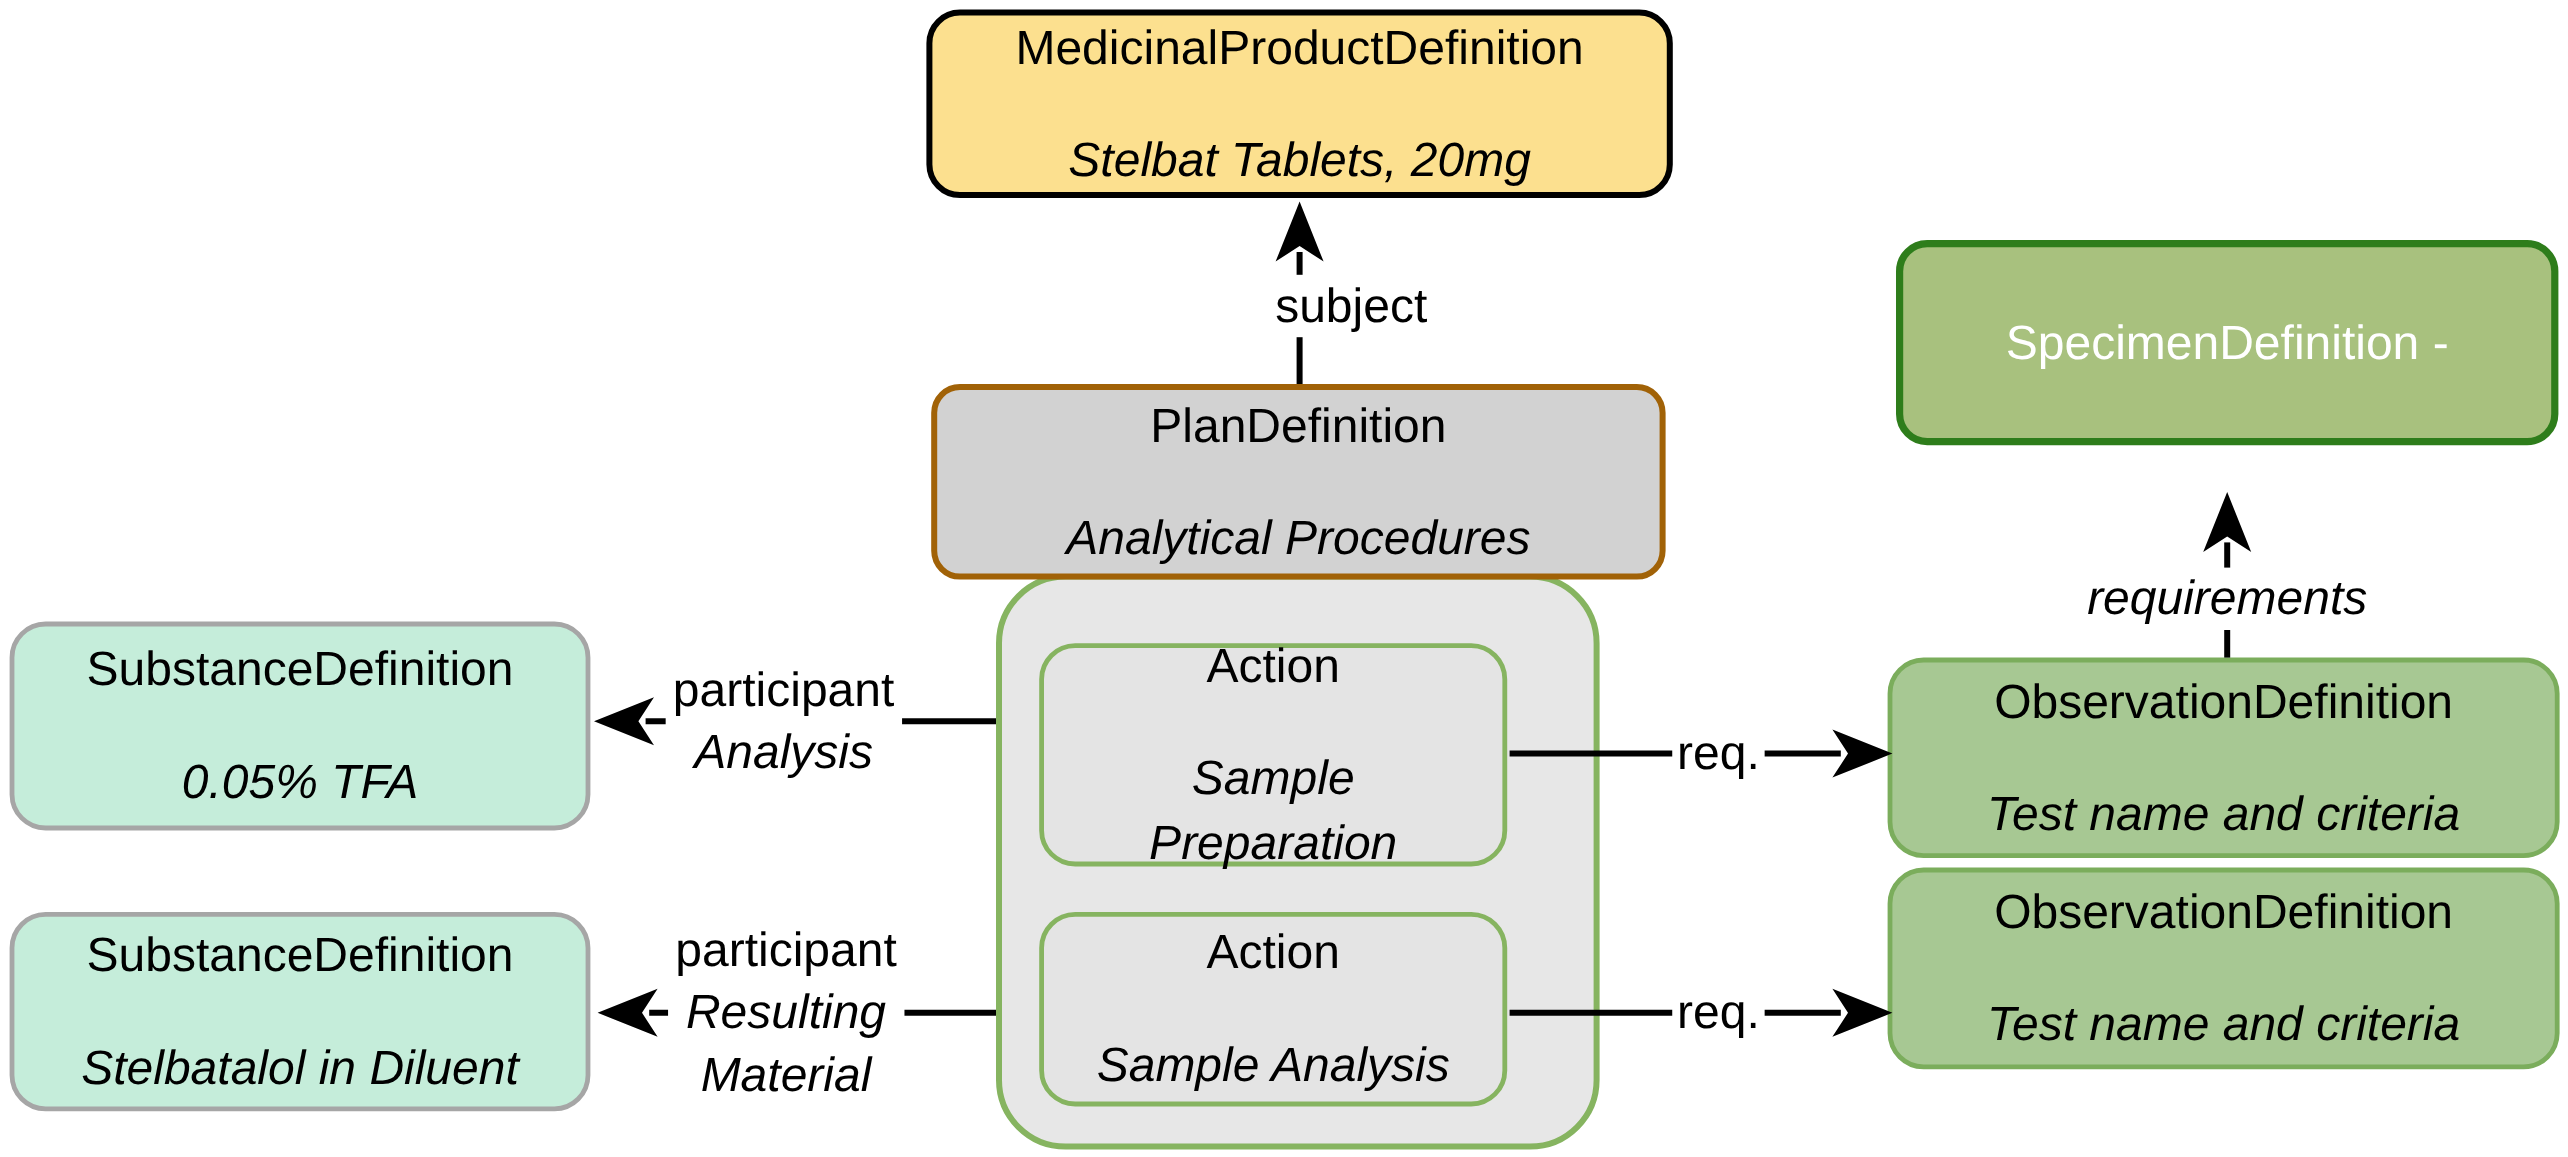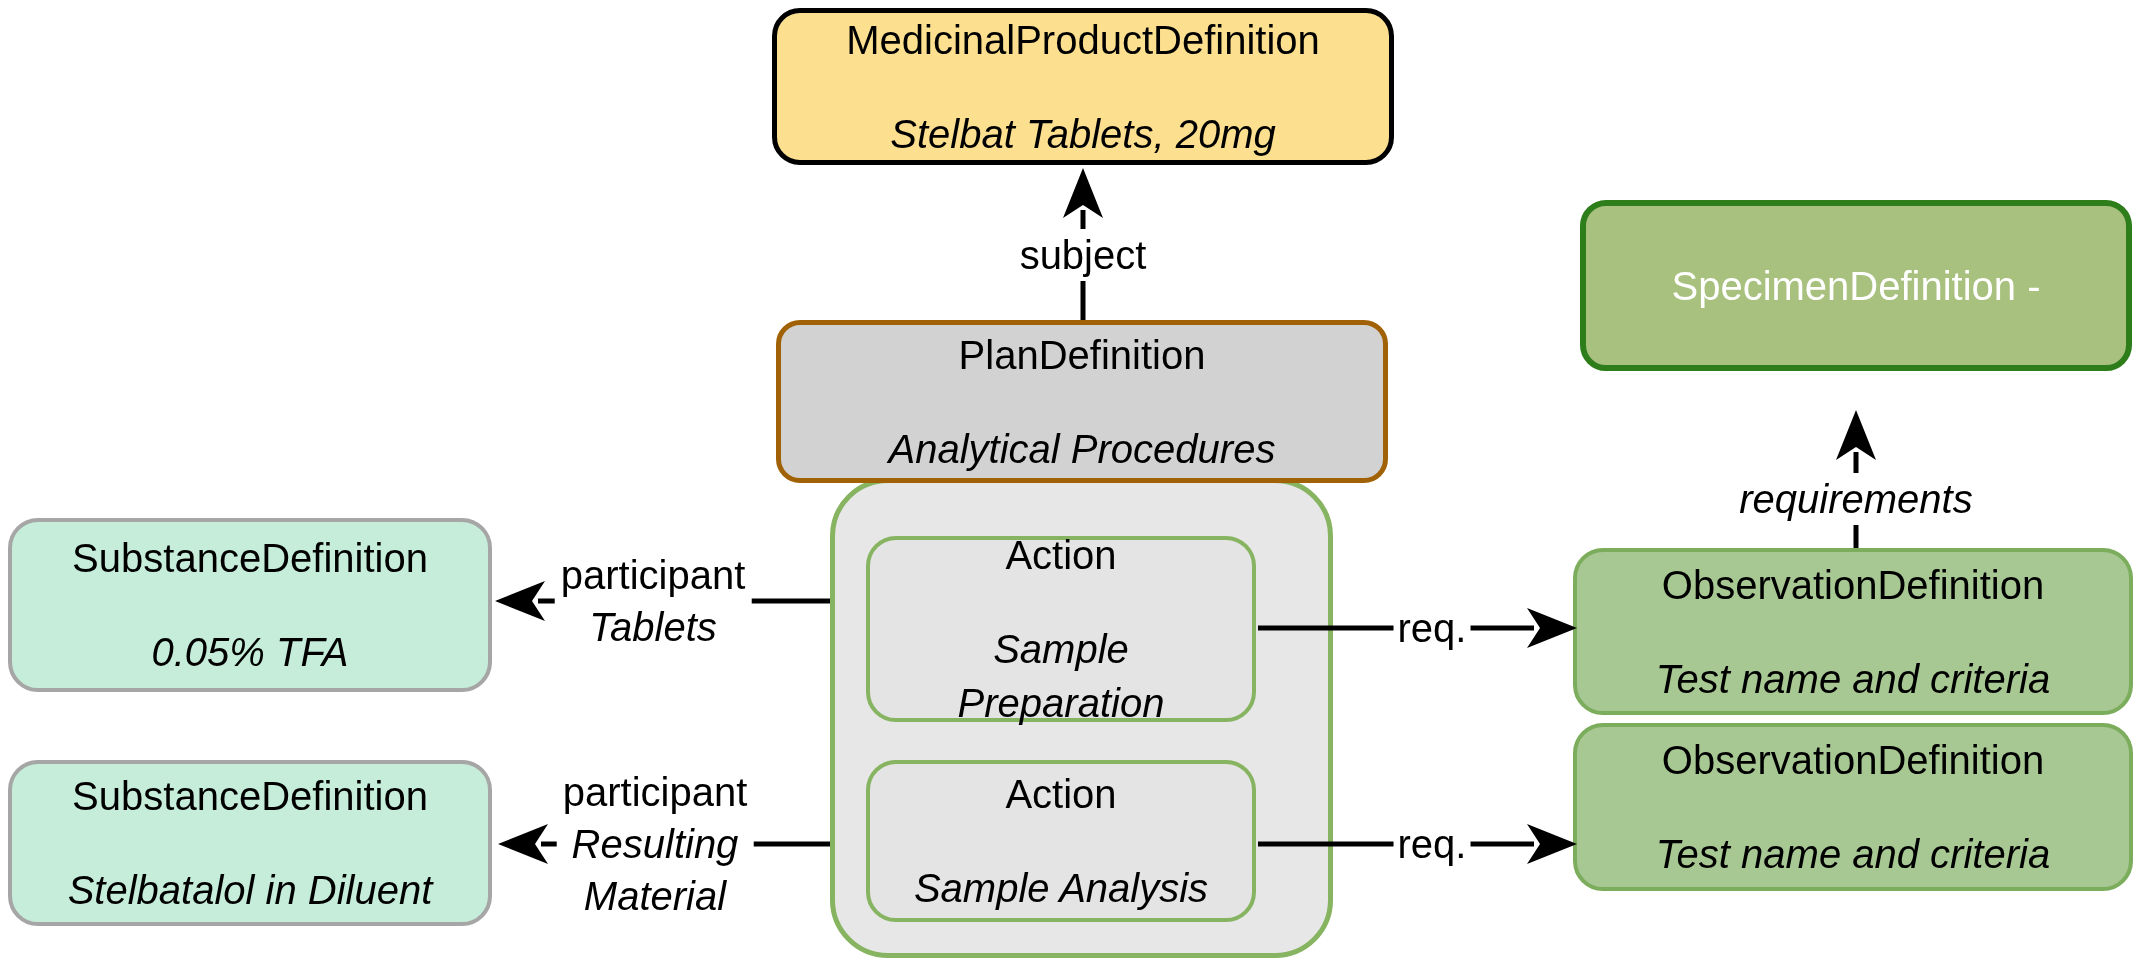--- a/index.html
+++ b/index.html
@@ -159,25 +159,25 @@
     <line x1="1258" y1="628" x2="1534" y2="628"></line>
     <polygon points="1577,628 1527,608 1540,628 1527,648"></polygon>
 
     <line x1="1258" y1="844" x2="1534" y2="844"></line>
     <polygon points="1577,844 1527,824 1540,844 1527,864"></polygon>
 
     <line x1="1856" y1="548" x2="1856" y2="452"></line>
     <polygon points="1856,410 1836,460 1856,447 1876,460"></polygon>
   </svg>
 
-  <div class="edge-label" style="left:1083px;top:255px;">subject</div>
+  <div class="edge-label" style="left:1126px;top:255px;">subject</div>
 
   <div class="edge-label" style="left:653px;top:601px;">
     <div>participant</div>
-    <div class="subtitle">Tablets</div>
+    <div class="subtitle">Analysis</div>
   </div>
 
   <div class="edge-label" style="left:655px;top:844px;">
     <div>participant</div>
     <div class="subtitle">Resulting</div>
     <div class="subtitle">Material</div>
   </div>
 
   <div class="edge-label" style="left:1432px;top:628px;padding:0 4px;">req.</div>
 

